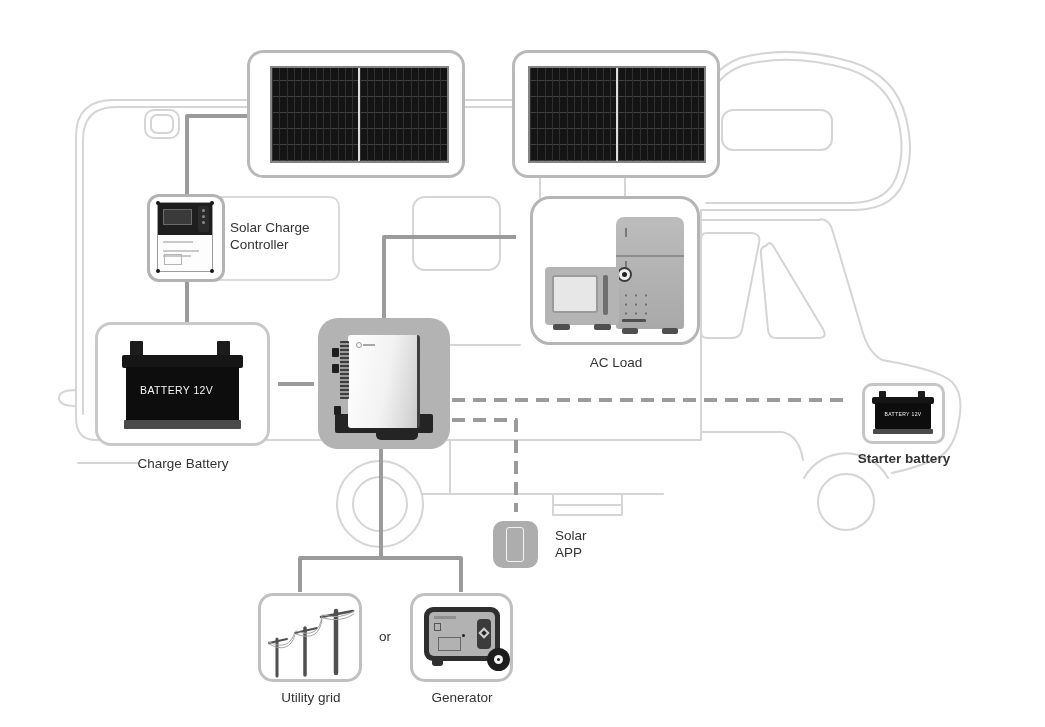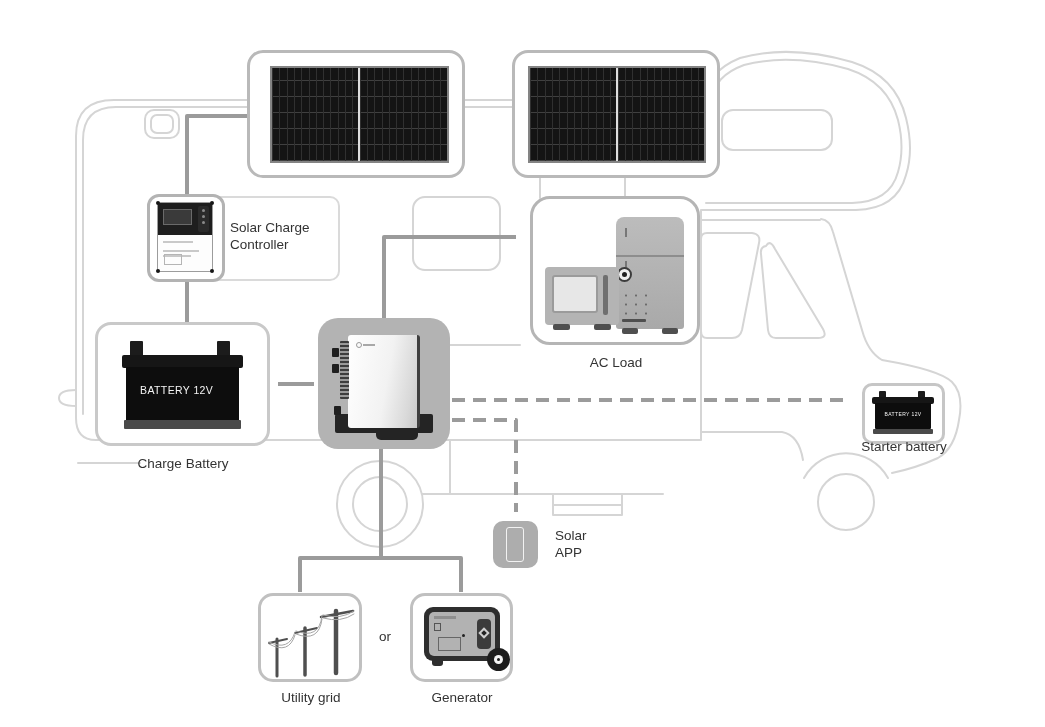--- a/index.html
+++ b/index.html
@@ -213,21 +213,21 @@
 
   <div class="node-box" style="left:862px;top:383px;width:83px;height:61px;border-color:#c6c6c6;border-radius:10px;">
     <div class="bat-terminal" style="left:14px;top:5px;width:7px;height:7px;"></div>
     <div class="bat-terminal" style="left:53px;top:5px;width:7px;height:7px;"></div>
     <div class="bat-lid" style="left:7px;top:11px;width:62px;height:7px;"></div>
     <div class="bat-body" style="left:10px;top:17px;width:56px;height:26px;">
       <div class="bat-text" style="left:0;top:8px;width:100%;text-align:center;font-size:5px;">BATTERY 12V</div>
     </div>
     <div class="bat-base" style="left:8px;top:43px;width:60px;height:5px;"></div>
   </div>
-  <div class="label center" style="left:904px;top:438px;">Starter battery</div>
+  <div class="label center" style="left:904px;top:450px;font-weight:bold;">Starter battery</div>
 
   <div class="phone-tile">
     <div class="phone"></div>
   </div>
   <div class="label" style="left:555px;top:527px;">
     <div>Solar</div>
     <div>APP</div>
   </div>
 
   <div class="node-box" style="left:258px;top:593px;width:104px;height:89px;border-color:#c0c0c0;border-radius:15px;"></div>

